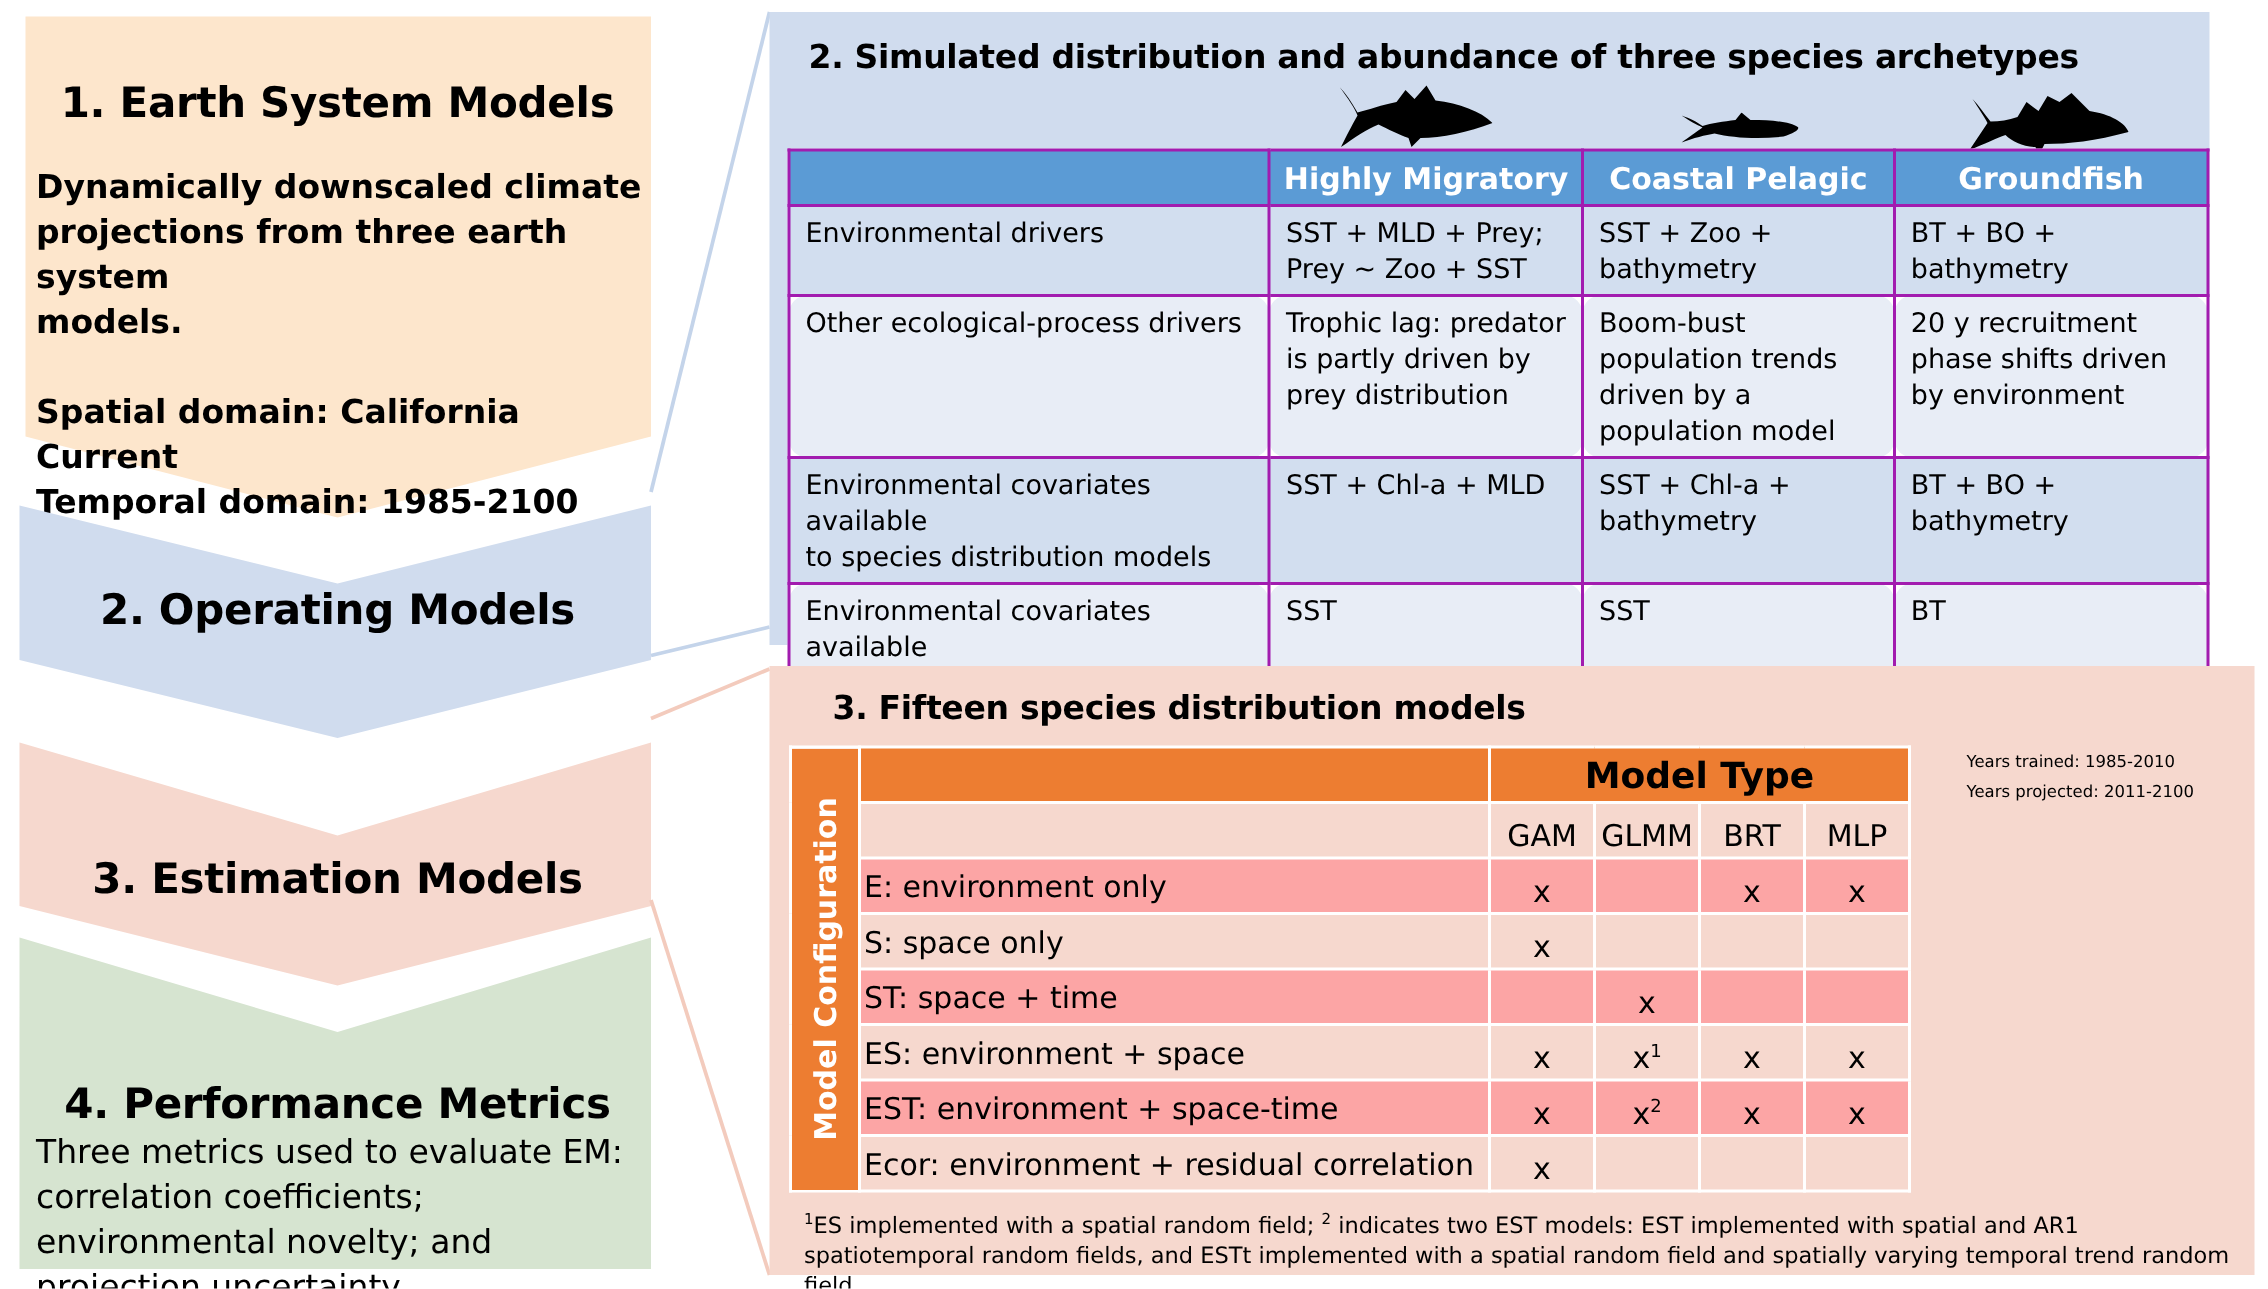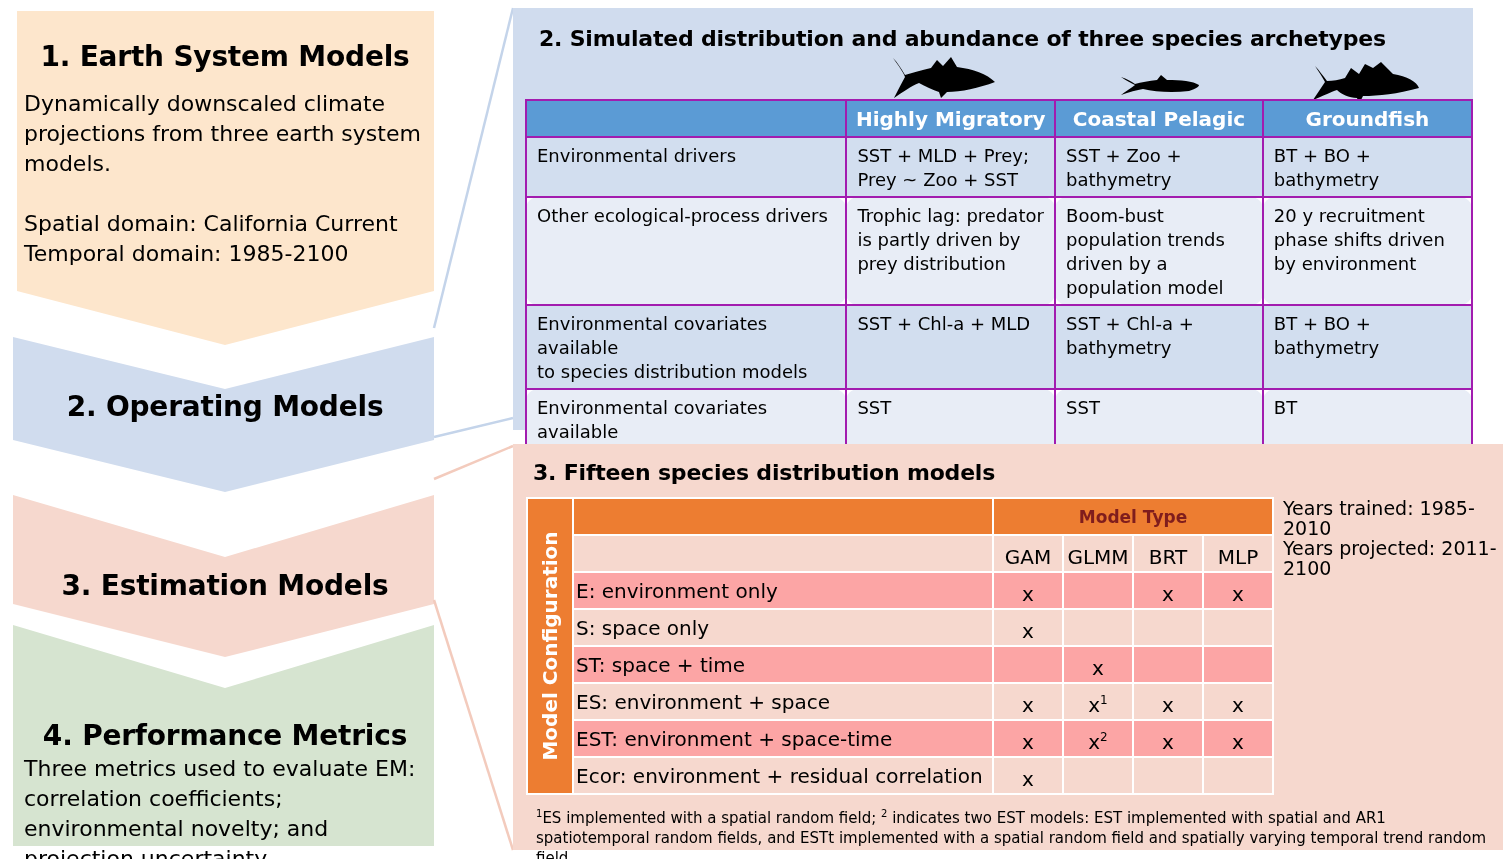--- a/index.html
+++ b/index.html
@@ -31,45 +31,45 @@
   .t2 tr.alt td { background: #e8edf6; border-radius: 12px; }
   .t2 tr.base td { background: #d2deef; }
 
   
   .fish { position: absolute; }
 
   
   .t3wrap { position: absolute; left: 13px; top: 53px; }
   .t3 { border-collapse: collapse; }
   .t3 td, .t3 th { border: 2px solid #ffffff; font-size: 20px; height: 37px; }
-  .t3 th.mt { background: #ed7d31; color: #7f1d1d; font-weight: bold; font-size: 17px; height: 35px; }
+  .t3 th.mt { background: #ed7d31; color: #000000; font-weight: bold; font-size: 24px; height: 35px; }
   .t3 th.blank { background: #ed7d31; }
   .t3 td.vert { background: #ed7d31; width: 46px; position: relative; }
   .t3 td.vert span { position: absolute; left: 50%; top: 50%; transform: translate(-50%,-50%) rotate(-90deg); color: #fff; font-weight: bold; font-size: 20px; white-space: nowrap; }
   .t3 td.lbl { padding-left: 2px; width: 420px; vertical-align: middle; }
   .t3 td.cell { width: 70px; text-align: center; vertical-align: bottom; padding-bottom: 2px; }
   .t3 tr.r1 td.lbl, .t3 tr.r1 td.cell { background: #fca5a5; }
   .t3 tr.r2 td.lbl, .t3 tr.r2 td.cell { background: #f6d8ce; }
   .t3 tr.hdr td { background: #f6d8ce; text-align: center; vertical-align: bottom; padding-bottom: 2px; }
   .t3 sup { font-size: 12px; }
 
-  .years { position: absolute; left: 770px; top: 54px; font-size: 19px; line-height: 20px; }
+  .years { position: absolute; left: 798px; top: 54px; font-size: 11px; line-height: 20px; }
   .footnote { position: absolute; left: 23px; top: 360px; width: 960px; font-size: 15px; line-height: 20px; }
   .footnote sup { font-size: 10px; }
 </style>
 </head>
 <body>
 
 <div class="chev" style="top:0;height:350px;">
   <svg width="450" height="350">
     <polygon points="17,11 434,11 434,291 225,345 17,291" fill="#fde6cc"></polygon>
   </svg>
-  <div class="content" style="top:40px;">
+  <div class="content" style="top:52px;">
     <div class="chev-title">1. Earth System Models</div>
-    <div class="chev-body" style="margin-top:16px;">
+    <div class="chev-body" style="margin-top:26px;font-weight:bold;">
       <div>Dynamically downscaled climate</div>
       <div>projections from three earth system</div>
       <div>models.</div>
       <div style="height:30px"></div>
       <div>Spatial domain: California Current</div>
       <div>Temporal domain: 1985-2100</div>
     </div>
   </div>
 </div>
 
@@ -202,21 +202,21 @@
           </td>
         <td>
             <div style="white-space:pre-line">BT</div>
           </td>
       </tr>
     </tbody>
   </table>
 </div>
 
 <div class="panel" id="panel3">
-  <div class="panel-title" style="left:20px;top:16px;">3. Fifteen species distribution models</div>
+  <div class="panel-title" style="left:42px;top:16px;">3. Fifteen species distribution models</div>
 
   <div class="t3wrap">
     <table class="t3">
       <tbody>
           <tr>
         <td class="vert" rowspan="8">
               <span>Model Configuration</span>
             </td>
         <th class="blank" style="width:420px;"></th>
         <th class="mt" colspan="4">Model Type</th>

